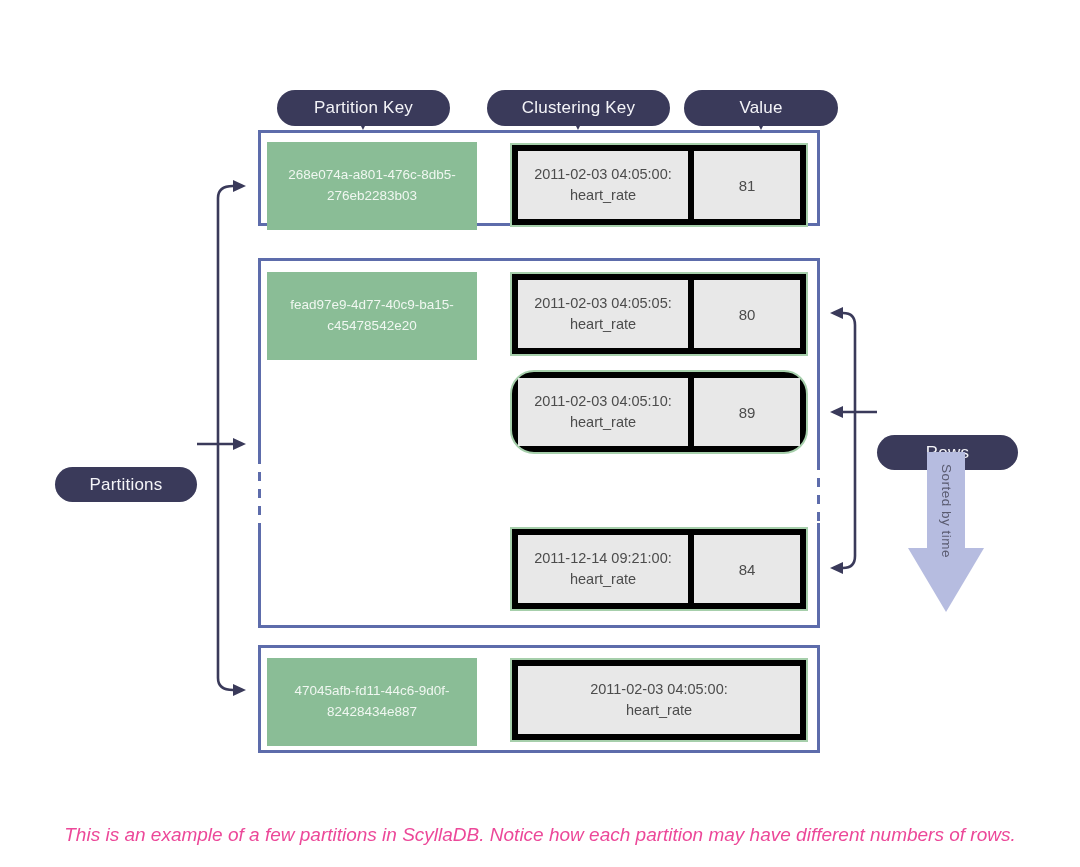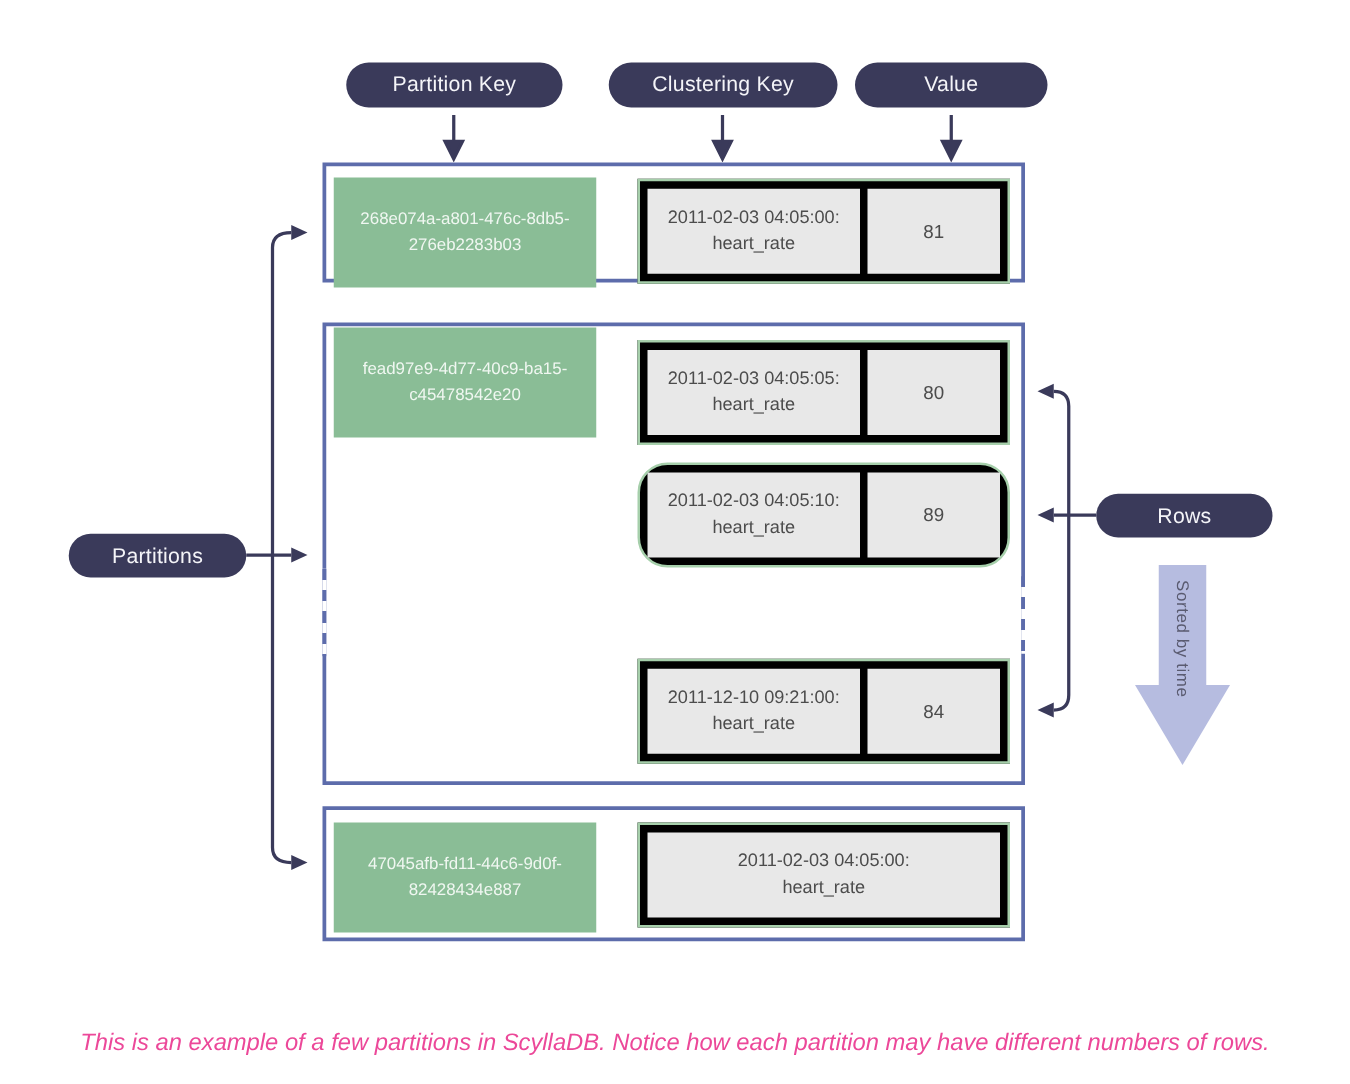--- a/index.html
+++ b/index.html
@@ -5,21 +5,21 @@
   html,body{margin:0;padding:0;background:#ffffff;}
   .canvas{
     position:relative;width:1080px;height:867px;background:#ffffff;
     font-family:"Liberation Sans",sans-serif;overflow:hidden;
   }
   .connectors{position:absolute;left:0;top:0;width:1080px;height:867px;pointer-events:none;}
 
   .pill{
     position:absolute;background:#3a3a5a;color:#f4f4f8;border-radius:19px;
     display:flex;align-items:center;justify-content:center;
-    font-size:17px;font-weight:500;letter-spacing:.2px;box-sizing:border-box;
+    font-size:17px;font-weight:500;letter-spacing:.2px;box-sizing:border-box;margin-top:40px;
   }
 
   .partition{
     position:absolute;left:258px;width:562px;box-sizing:border-box;
     border:3px solid #5d6cab;background:#ffffff;
   }
   .pkey{
     position:absolute;left:6px;width:210px;height:88px;background:#8abd96;
     color:#f0f7f1;font-size:13.5px;line-height:1.55;text-align:center;
     display:flex;align-items:center;justify-content:center;padding:0 10px;box-sizing:border-box;
@@ -124,38 +124,38 @@
     <div class="row" style="top:10px;">
       <div class="cell time">
         <span>2011-02-03 04:05:00:</span>
         <span>heart_rate</span>
       </div>
       <div class="cell val">81</div>
     </div>
   </div>
 
   <div class="partition" style="top:258px;height:370px;">
-    <div class="pkey" style="top:1px;">fead97e9-4d77-40c9-ba15-c45478542e20</div>
+    <div class="pkey" style="top:11px;">fead97e9-4d77-40c9-ba15-c45478542e20</div>
     <div class="row" style="top:11px;">
       <div class="cell time">
         <span>2011-02-03 04:05:05:</span>
         <span>heart_rate</span>
       </div>
       <div class="cell val">80</div>
     </div>
     <div class="row" style="top:109px;border-radius:24px;">
       <div class="cell time">
         <span>2011-02-03 04:05:10:</span>
         <span>heart_rate</span>
       </div>
       <div class="cell val">89</div>
     </div>
     <div class="row" style="top:266px;">
       <div class="cell time">
-        <span>2011-12-10 09:21:00:</span>
+        <span>2011-12-14 09:21:00:</span>
         <span>heart_rate</span>
       </div>
       <div class="cell val">84</div>
     </div>
     <div class="dash-patch left"></div>
     <div class="dash-patch right"></div>
   </div>
 
   <div class="partition" style="top:645px;height:108px;">
     <div class="pkey" style="top:10px;">47045afb-fd11-44c6-9d0f-82428434e887</div>

